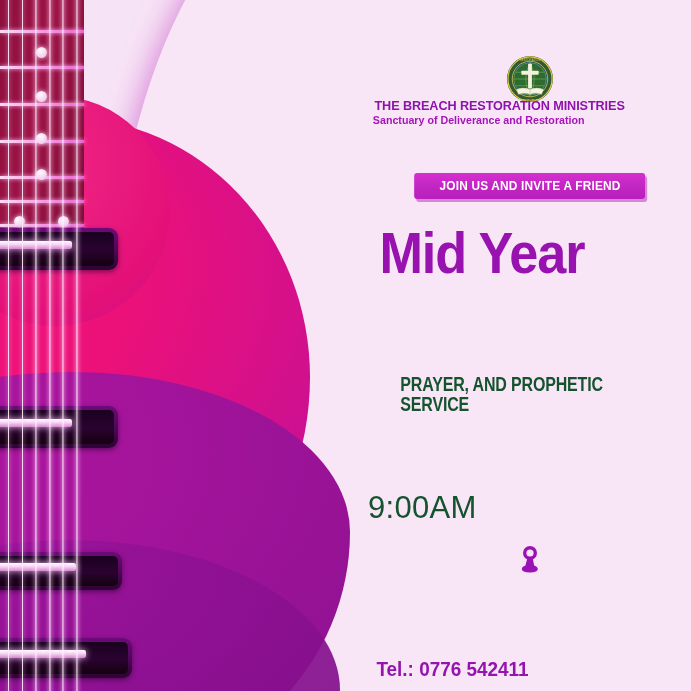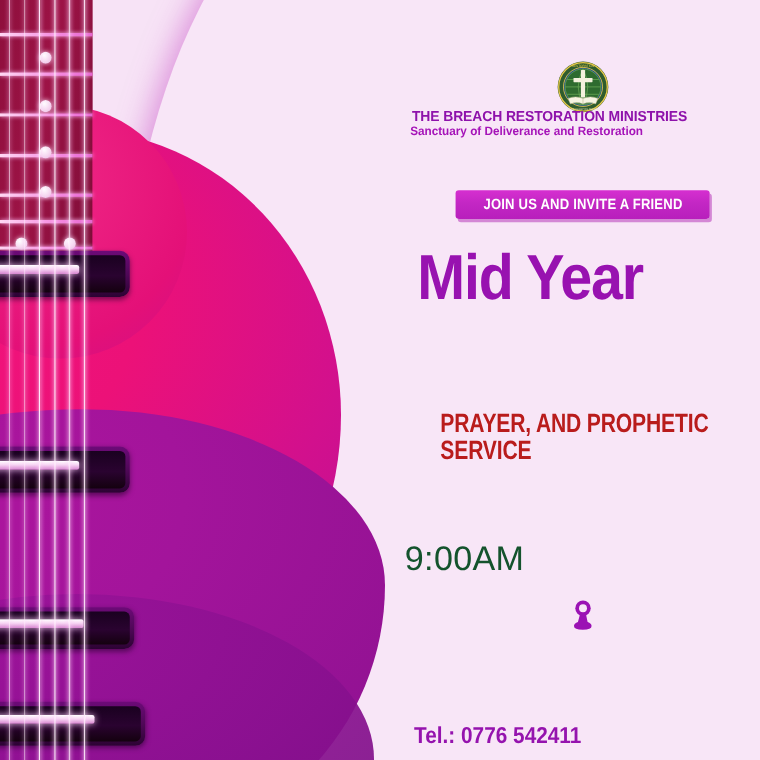--- a/index.html
+++ b/index.html
@@ -162,22 +162,22 @@
 
   .t-praise{
     position:absolute;left:0;top:285px;width:100%;
     font-size:67px;font-weight:400;line-height:1;
     color:#9a12b6;letter-spacing:.5px;
   }
   .t-praise span{display:inline-block;transform:scaleX(1.02);}
 
   .t-prayer{
     position:absolute;left:0;top:374px;width:100%;
-    font-size:24px;font-weight:bold;line-height:1;
-    color:#b91c1c;letter-spacing:-.2px;
+    font-size:20px;font-weight:bold;line-height:1;
+    color:#14532d;letter-spacing:-.2px;
   }
   .t-prayer span{display:inline-block;transform:scaleX(.80);}
 
   .t-when{
     position:absolute;left:0;top:424px;width:100%;
     font-size:25px;font-weight:bold;line-height:1.22;
     color:#8f12a9;
   }
   .t-when span{display:inline-block;transform:scaleX(.88);}
 

